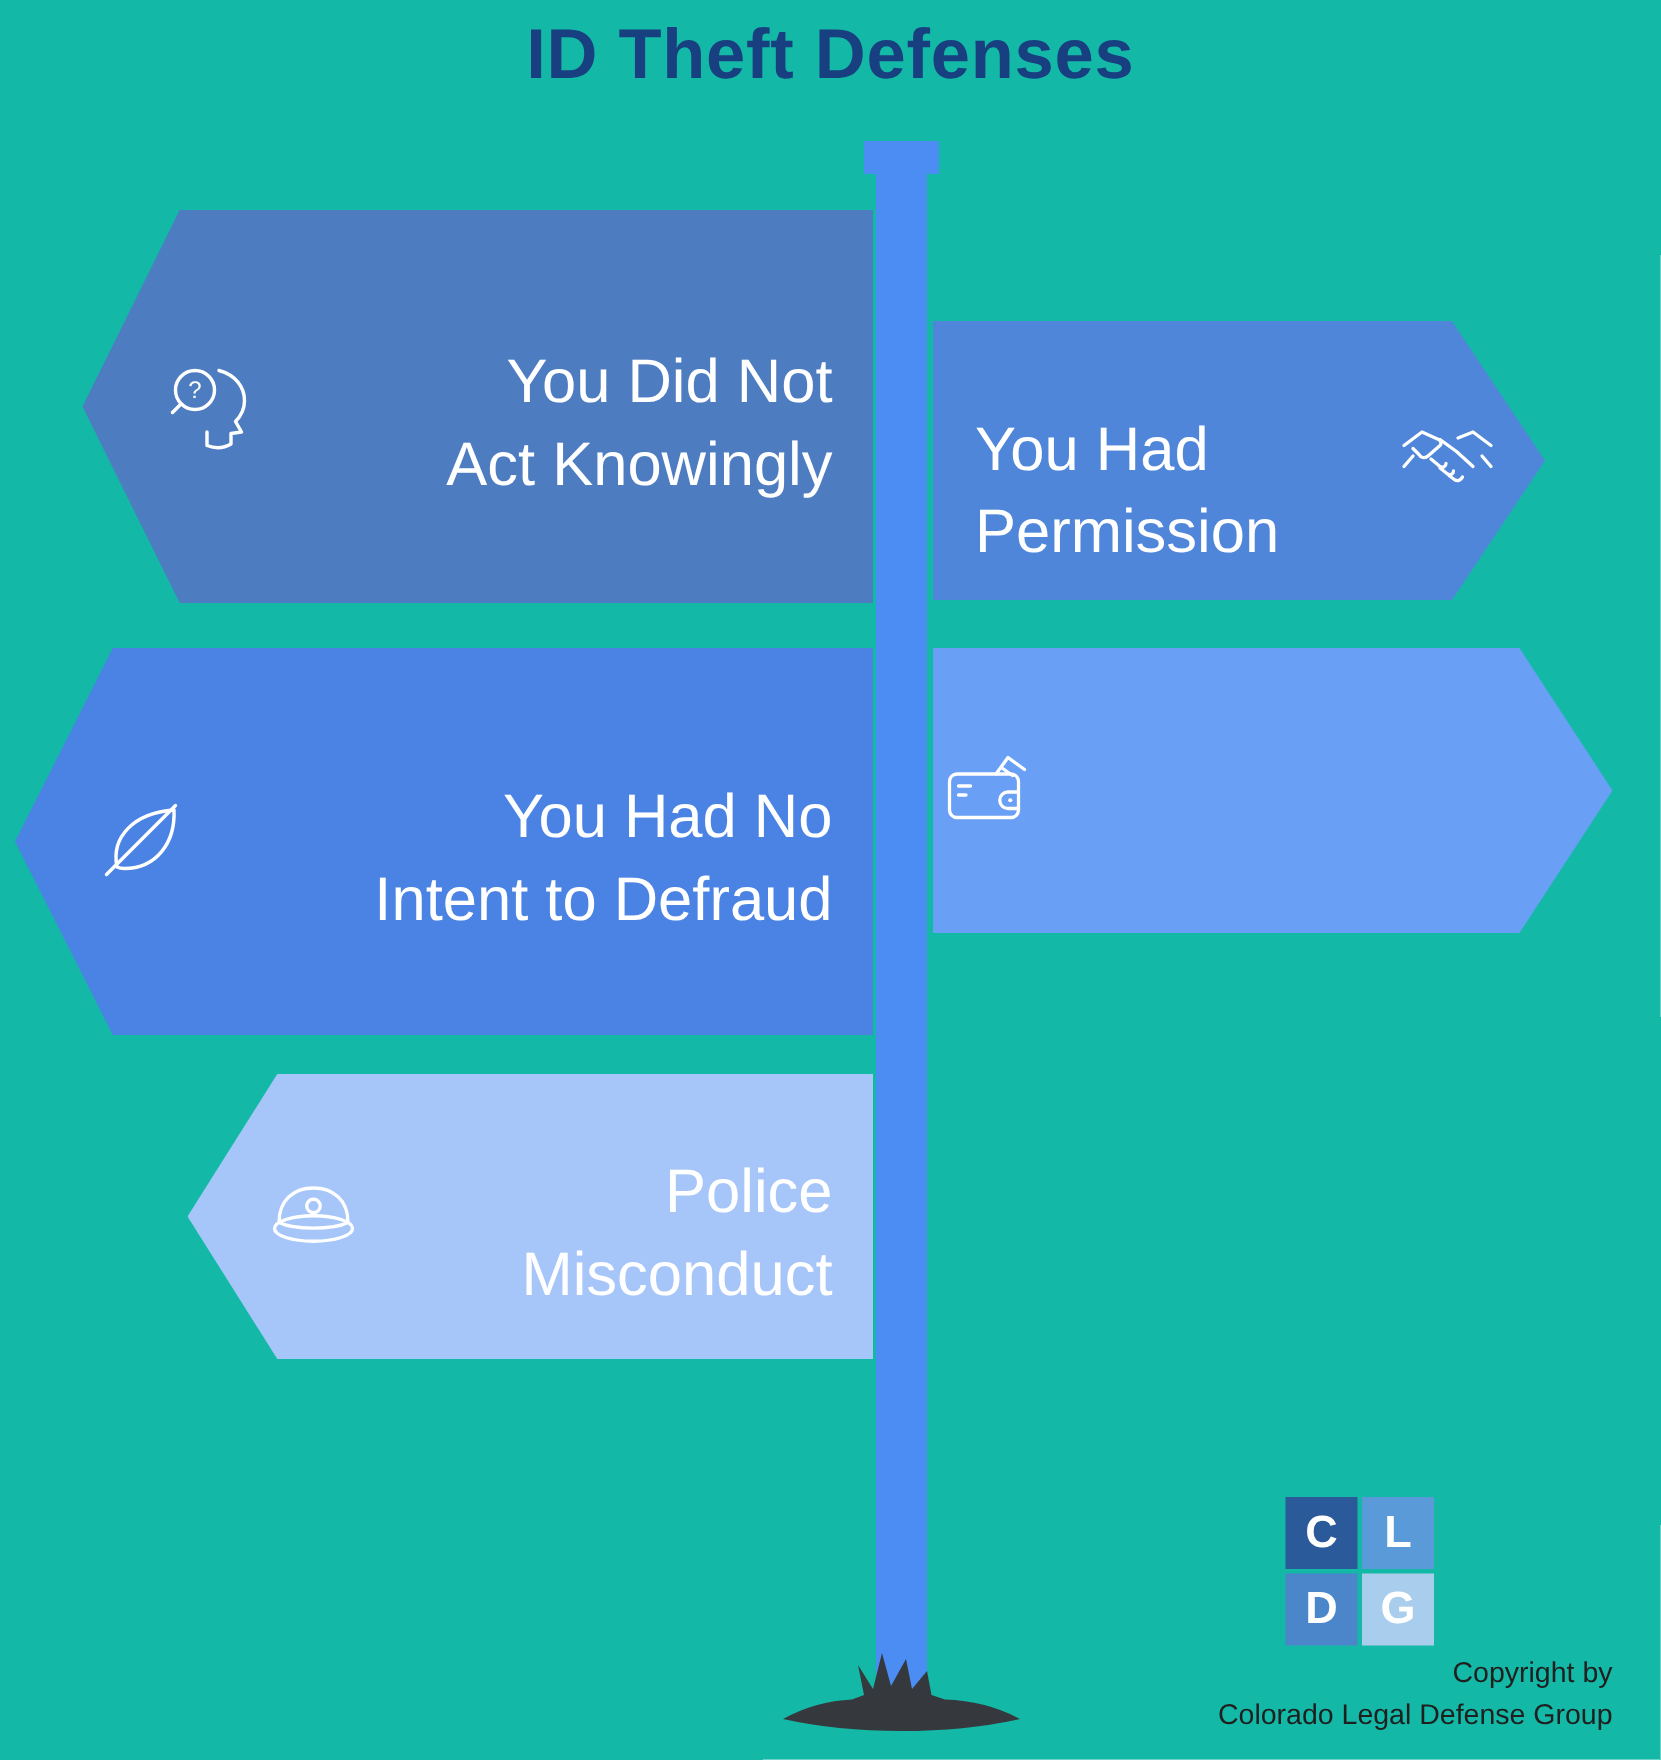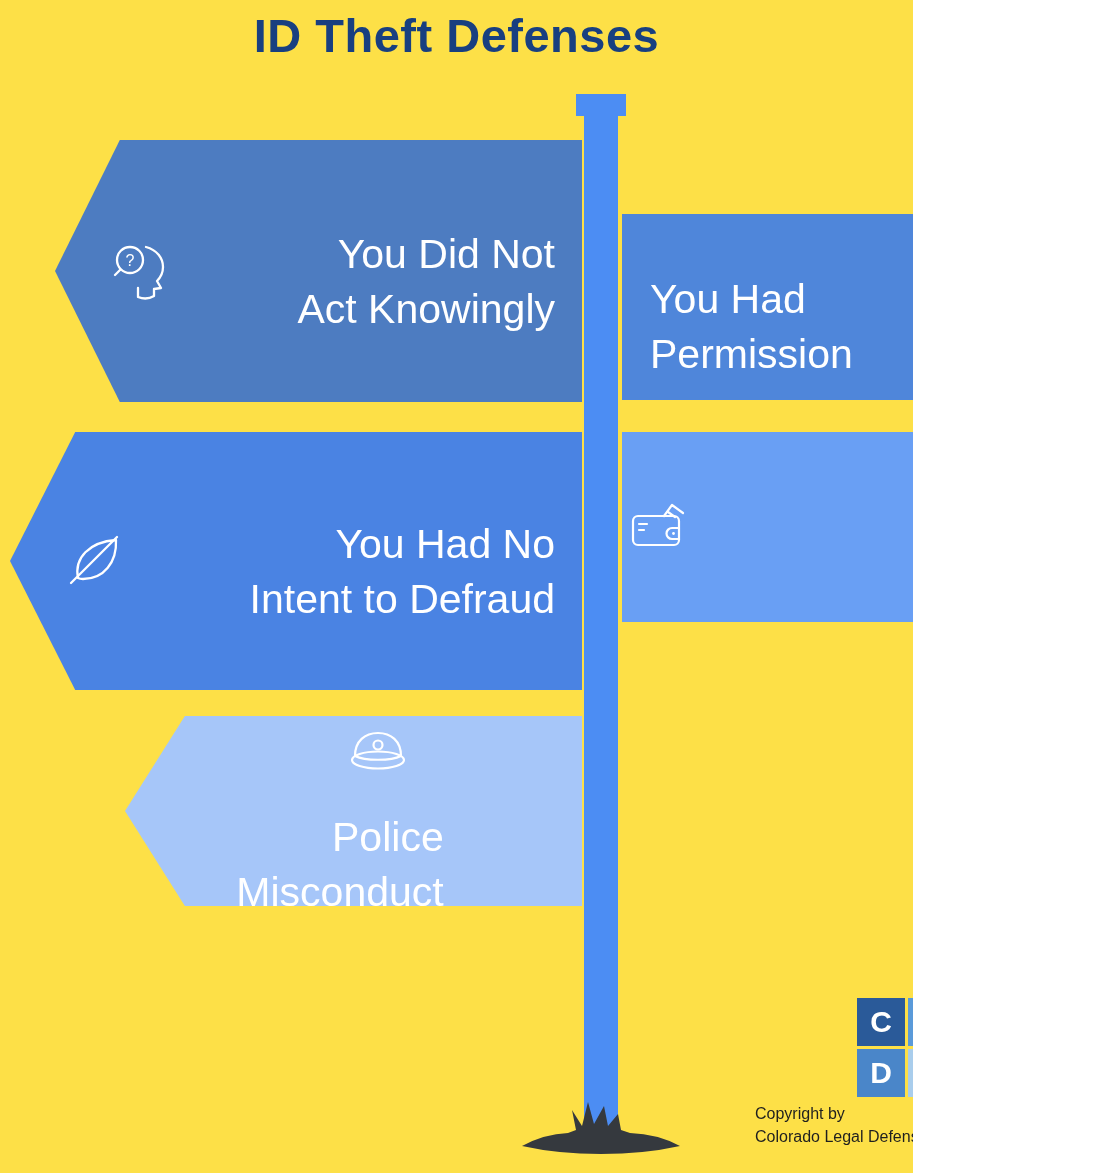--- a/index.html
+++ b/index.html
@@ -1,19 +1,19 @@
 <!DOCTYPE html>
 <html><head>
 <meta charset="utf-8">
 <style>
   * { margin: 0; padding: 0; box-sizing: border-box; }
   body { background: #fff; font-family: "Liberation Sans", sans-serif; }
   .canvas {
-    position: relative; width: 913px; height: 1173px;
-    background: #fde047; overflow: hidden;
+    position: relative; width: 1107px; height: 1173px;
+    background: #14b8a6; overflow: hidden;
   }
   .title {
     position: absolute; top: 8px; left: 0; width: 100%;
     text-align: center; font-size: 47px; font-weight: 800;
     letter-spacing: 0.5px;
   }
   .pole-cap { position: absolute; left: 576px; top: 94px; width: 50px; height: 22px; z-index: 1; }
   .pole { position: absolute; left: 584px; top: 116px; width: 34px; height: 1026px; z-index: 1; }
   .base { position: absolute; left: 516px; top: 1096px; width: 170px; height: 60px; z-index: 3; }
 
@@ -36,35 +36,35 @@
   .s2 { left: 622px; top: 214px; width: 408px; height: 186px;
         clip-path: polygon(0 0, 84.8% 0, 100% 50%, 84.8% 100%, 0 100%); }
   .s2 .sign-icon { margin-right: 29px; }
   .s3 { left: 10px;  top: 432px; width: 572px; height: 258px;
         clip-path: polygon(0 50%, 11.4% 0, 100% 0, 100% 100%, 11.4% 100%); }
   .s3 .sign-icon { margin-left: 49px; }
   .s4 { left: 622px; top: 432px; width: 453px; height: 190px;
         clip-path: polygon(0 0, 86.3% 0, 100% 50%, 86.3% 100%, 0 100%); }
   .s4 .sign-icon { margin-right: 27px; }
   .s5 { left: 125px; top: 716px; width: 457px; height: 190px;
-        clip-path: polygon(0 50%, 13.1% 0, 100% 0, 100% 100%, 13.1% 100%); flex-direction: column; }
+        clip-path: polygon(0 50%, 13.1% 0, 100% 0, 100% 100%, 13.1% 100%); }
   .s5 .sign-icon { margin-left: 48px; }
 
   .logo {
     position: absolute; left: 857px; top: 998px;
     display: grid; grid-template-columns: 48px 48px; grid-template-rows: 48px 48px;
     gap: 3px; z-index: 2;
   }
   .logo-sq {
     display: flex; align-items: center; justify-content: center;
     color: #fff; font-size: 30px; font-weight: 700;
   }
   .copyright {
     position: absolute; left: 755px; top: 1102px; width: 320px;
-    text-align: left; font-size: 16px; line-height: 1.45;
+    text-align: right; font-size: 19px; line-height: 1.45;
     color: #1f1f1f; white-space: pre-line; z-index: 2;
   }
 </style>
 </head>
 <body>
 
 <div class="canvas">
 
   <h1 class="title" style="color: rgb(24, 63, 128);">ID Theft Defenses</h1>
 

